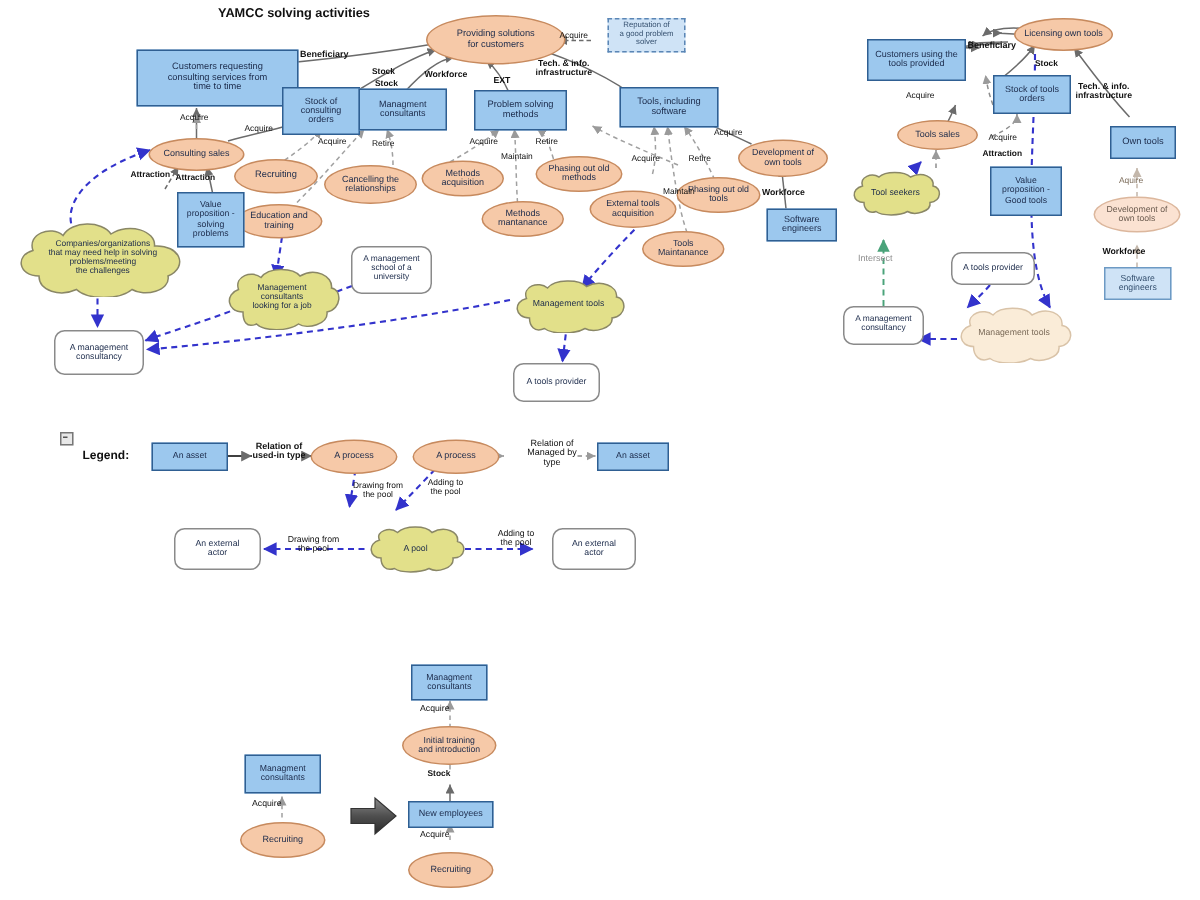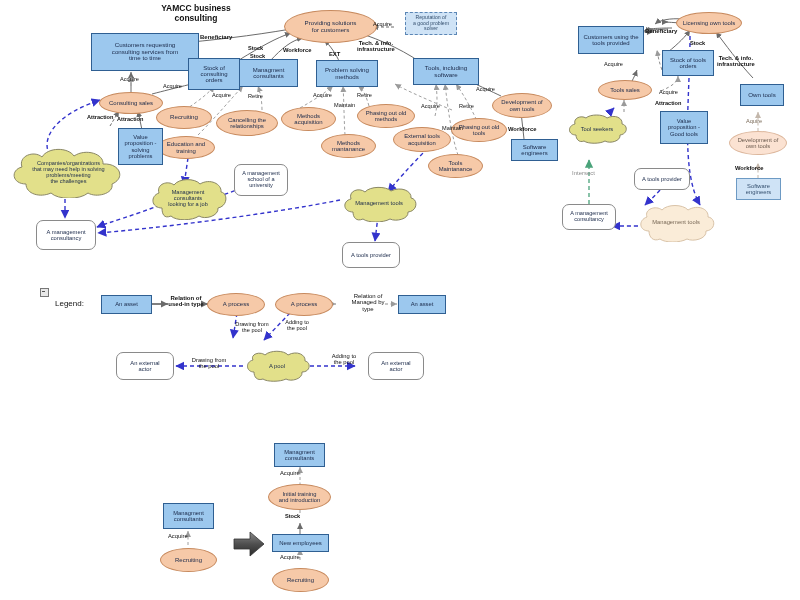--- a/index.html
+++ b/index.html
@@ -13,21 +13,21 @@
   .asset-dashed{background:#cfe3f6;border:1px dashed #5b86b5;color:#35506f;}
   .process{background:#f6c9a8;border:1px solid #c78a5e;border-radius:50%;}
   .process-faded{background:#fbe2d2;border:1px solid #dcb79d;color:#6a5a4e;border-radius:50%;}
   .actor{background:#ffffff;border:1px solid #8a8a8a;border-radius:7px;color:#1b2a4a;}
   .pool-lbl{position:absolute;z-index:6;display:flex;align-items:center;justify-content:center;text-align:center;line-height:1.05;color:#1b2a4a;}
 
   .edge-lbl{position:absolute;z-index:7;color:#111;white-space:nowrap;text-align:center;line-height:1.05;}
   .lbl-bold{font-weight:bold;}
   .lbl-gray{color:#8d8d8d;}
   .title{position:absolute;z-index:7;text-align:center;font-weight:bold;color:#111;line-height:1.15;}
-  .legend-word{position:absolute;z-index:7;font-weight:normal;color:#111;}
+  .legend-word{position:absolute;z-index:7;font-weight:bold;color:#111;}
   .mini-icon{position:absolute;width:7px;height:7px;border:1px solid #777;background:#e8e8e8;z-index:7;}
   .mini-icon:after{content:"";position:absolute;left:1px;top:2px;width:3px;height:1px;background:#555;}
   .big-arrow{position:absolute;z-index:6;}
 </style>
 </head>
 <body>
 
 <div id="stage">
 
   <svg id="wires" viewBox="0 0 800 600">
@@ -148,21 +148,21 @@
     <g stroke="#a0a0a0" fill="none" stroke-width="1" stroke-dasharray="3,2.5" marker-end="url(#ah-gray2)">
       <path d="M188,545 L188,531"></path>
       <path d="M300,513 L300,467"></path>
       <path d="M300,560 L300,549"></path>
     </g>
     <g stroke="#6b6b6b" fill="none" stroke-width="1" marker-end="url(#ah-gray)">
       <path d="M300,534 L300,523"></path>
     </g>
   </svg>
 
-  <div class="title" style="left:140px;top:4px;width:112px;font-size:8.5px;">YAMCC business consulting</div>
+  <div class="title" style="left:140px;top:4px;width:112px;font-size:8.5px;">YAMCC solving activities</div>
 
   <div class="node asset" style="left: 91px; top: 33px; width: 108px; height: 38px; font-size: 6.2px; white-space: pre-line;">Customers requesting
 consulting services from
 time to time</div>
 
   <div class="node process" style="left: 284px; top: 10px; width: 93px; height: 33px; font-size: 6.2px; white-space: pre-line;">Providing solutions
 for customers</div>
 
   <div class="node asset-dashed" style="left: 405px; top: 12px; width: 52px; height: 23px; font-size: 5.2px; white-space: pre-line;">Reputation of
 a good problem

